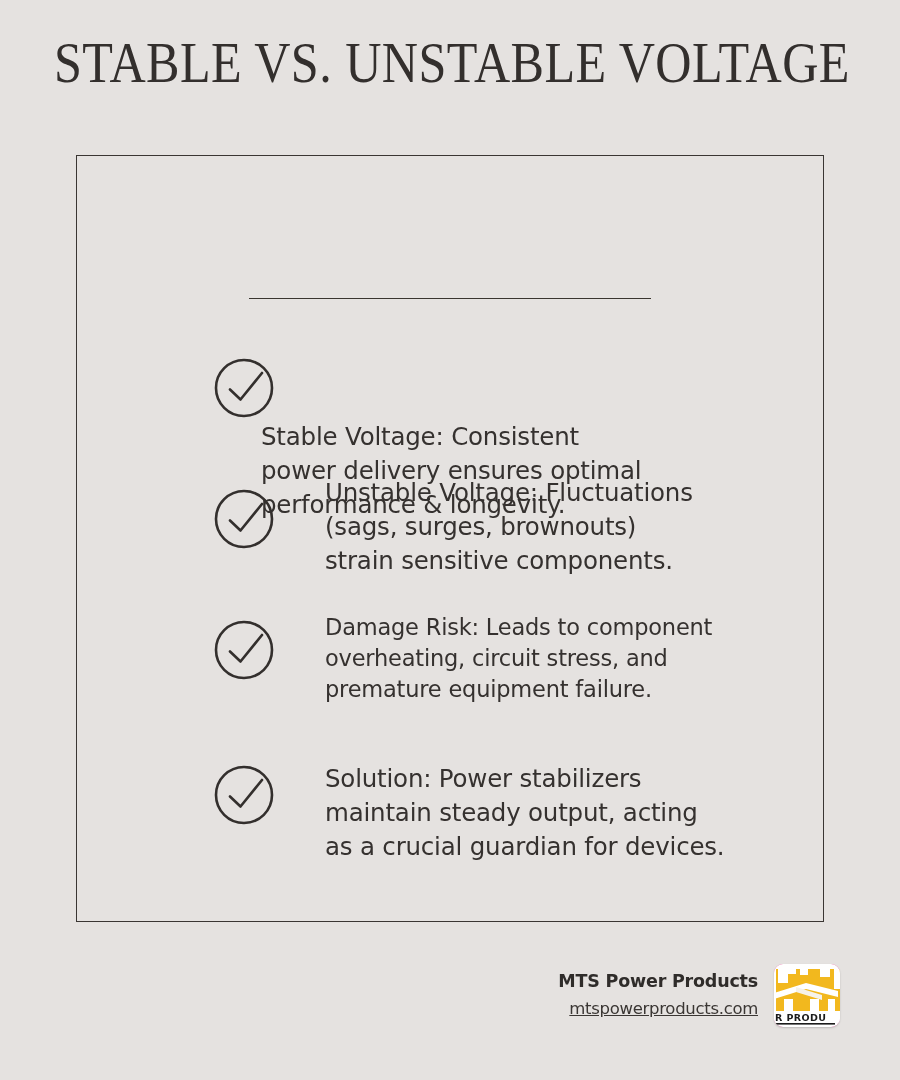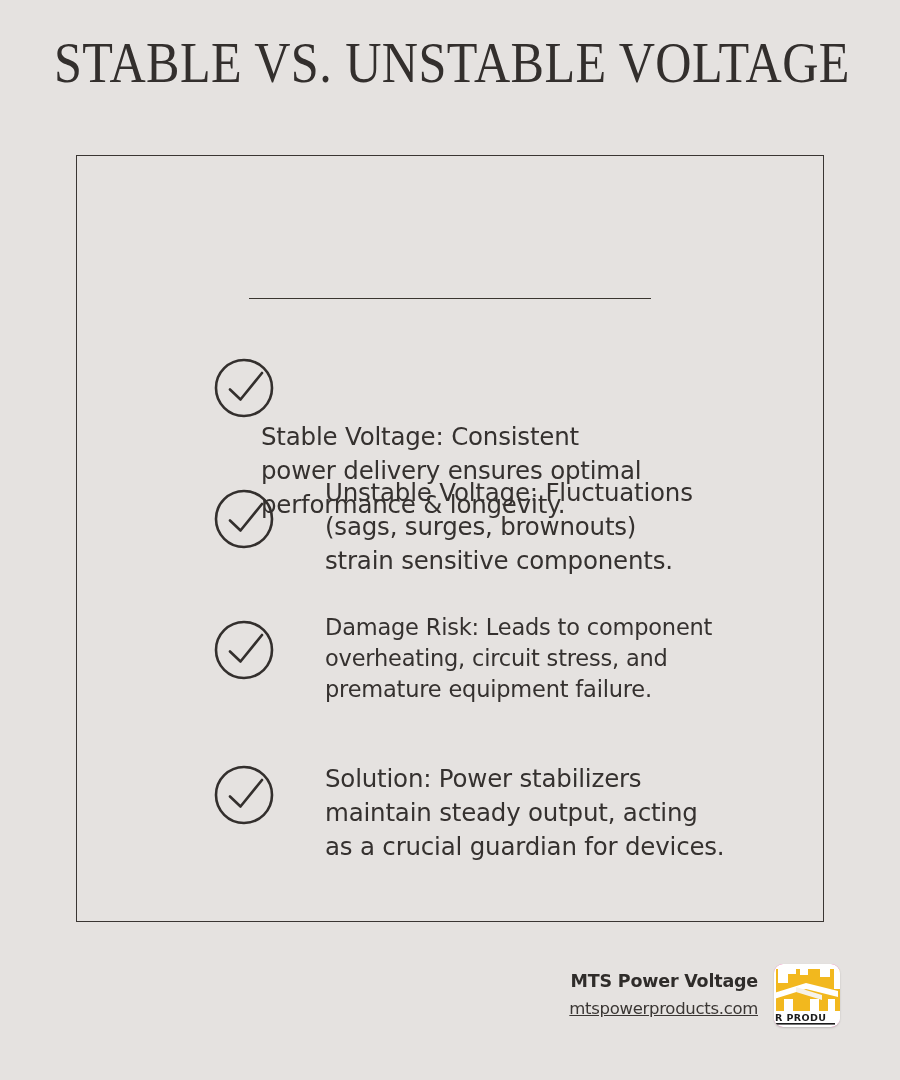--- a/index.html
+++ b/index.html
@@ -233,21 +233,21 @@
       </span>
       <span class="item-text">Damage Risk: Leads to component
 overheating, circuit stress, and
 premature equipment failure.</span>
     </div>
 
   </div>
 
   <div class="footer">
     <div class="footer-text">
-      <div class="brand-name">MTS Power Voltage</div>
+      <div class="brand-name">MTS Power Products</div>
       <div class="brand-url">mtspowerproducts.com</div>
     </div>
 
     <div class="logo-tile">
       <svg viewBox="0 0 66 63" xmlns="http://www.w3.org/2000/svg">
         <rect x="0" y="0" width="66" height="63" fill="#ffffff"></rect>
 
         <g transform="translate(2,3)">
           <rect x="0" y="2" width="64" height="44" fill="#f2b81e"></rect>
 

